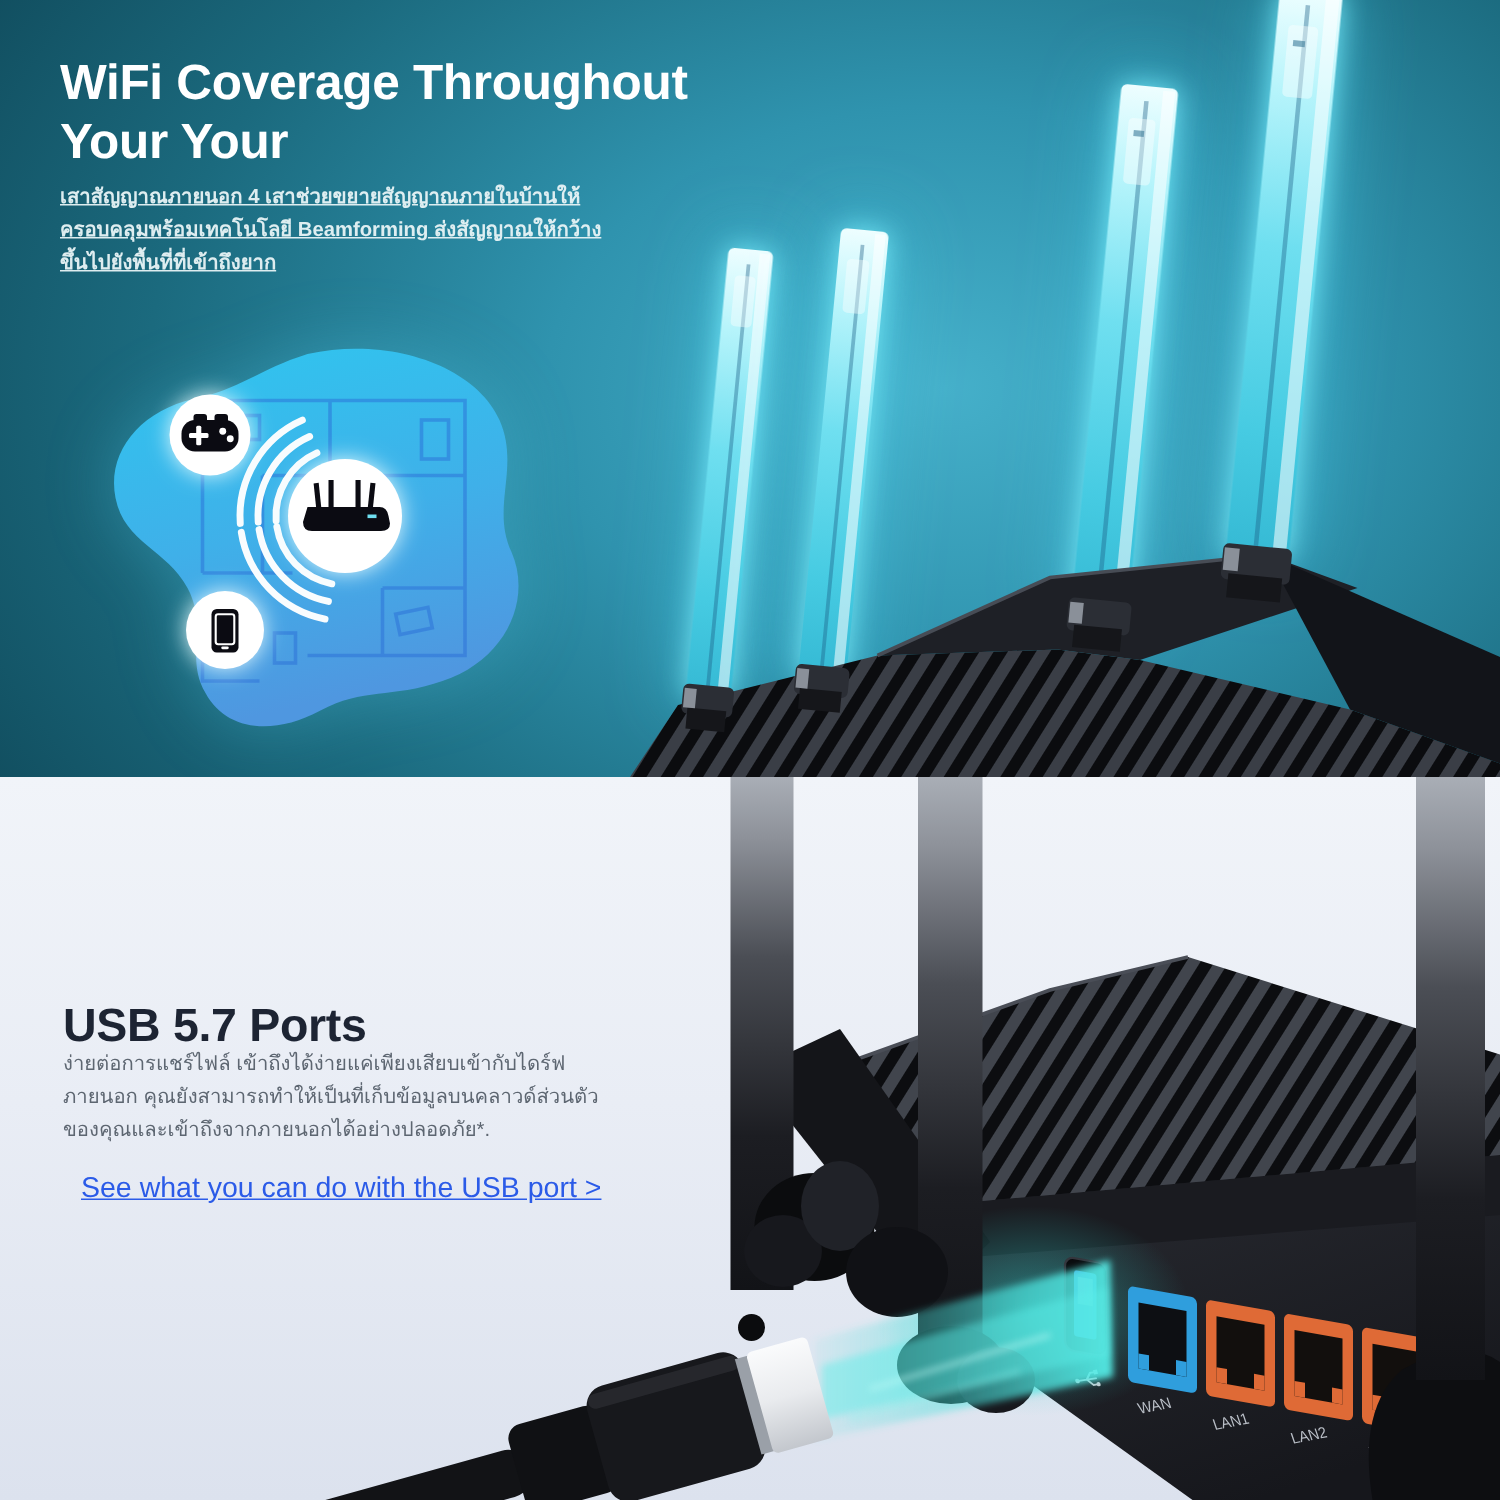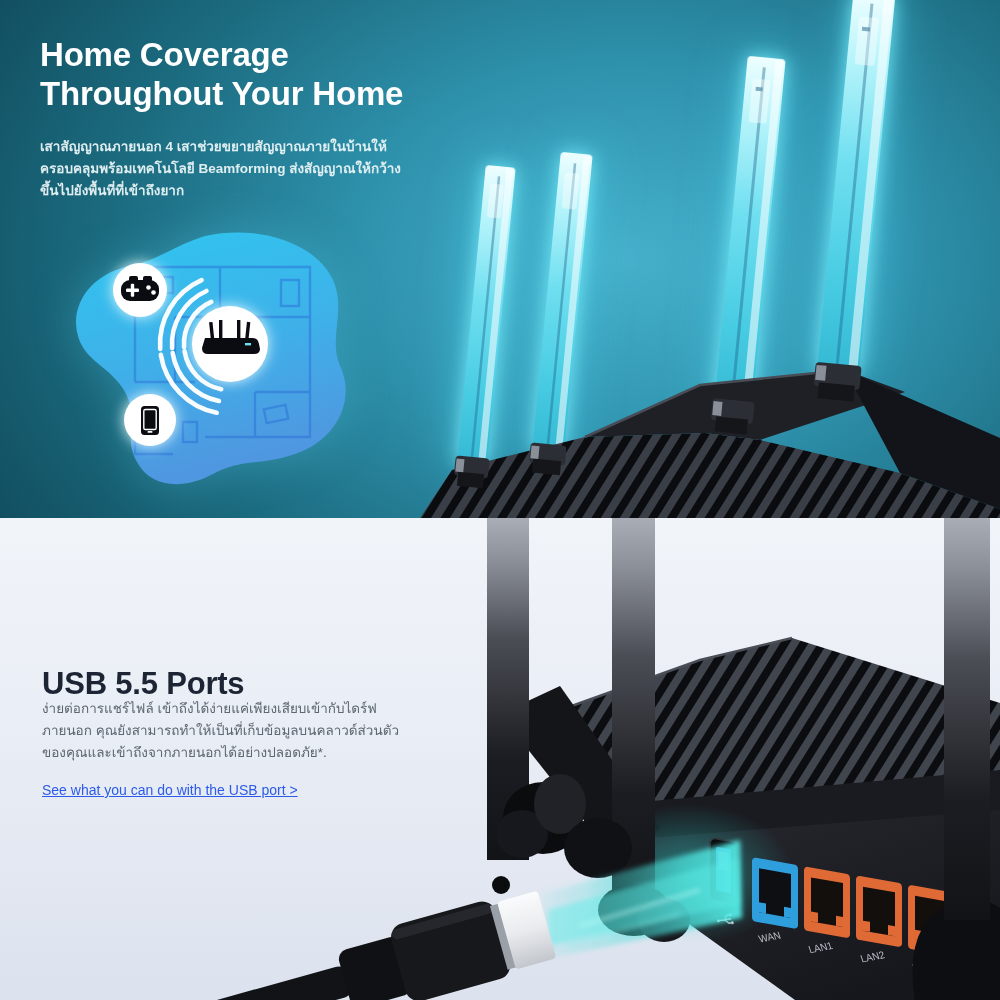--- a/index.html
+++ b/index.html
@@ -6,41 +6,41 @@
   body{width:1000px;height:1000px;overflow:hidden;position:relative;
        font-family:"Liberation Sans", sans-serif;background:#fff;}
   .section{position:absolute;left:0;width:1000px;overflow:hidden;}
   
   #sec-top{top:0;height:518px;
     background:
       radial-gradient(95% 130% at 63% 50%, #45b0ca 0%, #2f93ae 28%, #1b6a7e 56%, #104b5c 80%, #0d3c4b 100%);
   }
   #sec-top h1{position:absolute;left:40px;top:36px;width:440px;margin:0;
     color:#ffffff;font-size:33px;line-height:1.17;font-weight:700;letter-spacing:-.2px;}
-  #sec-top .desc{position:absolute;left:40px;top:136px;width:378px;margin:0;
-    color:rgba(230,242,245,.96);font-size:13.5px;line-height:1.64;font-weight:600;}
+  #sec-top .desc{position:absolute;left:40px;top:120px;width:378px;margin:0;
+    color:rgba(230,242,245,.96);font-size:13.5px;line-height:1.64;font-weight:600;text-decoration:underline;}
   
   #sec-bot{top:518px;height:482px;
     background:linear-gradient(180deg,#f1f4f9 0%, #e9edf5 45%, #dce2ee 100%);}
   #sec-bot h2{position:absolute;left:42px;top:148px;margin:0;
     color:#1d2433;font-size:31px;font-weight:700;letter-spacing:-.2px;}
   #sec-bot .desc{position:absolute;left:42px;top:180px;width:368px;margin:0;
     color:#5d6671;font-size:13.5px;line-height:1.62;}
-  #sec-bot .usb-link{position:absolute;left:42px;top:264px;
-    color:#2b5be8;font-size:14px;text-decoration:underline;cursor:pointer;}
+  #sec-bot .usb-link{position:absolute;left:54px;top:264px;
+    color:#2b5be8;font-size:19px;text-decoration:underline;cursor:pointer;}
   svg{position:absolute;display:block;}
   .blade{filter:drop-shadow(0 0 9px rgba(120,235,250,.9)) drop-shadow(0 0 22px rgba(80,215,240,.55));}
   .coverage{filter:drop-shadow(0 0 22px rgba(90,210,240,.30));}
   text{font-family:"Liberation Sans", sans-serif;}
 </style>
 </head>
 <body>
 
 <div class="section" id="sec-top">
-  <h1>Home Coverage Throughout Your Home</h1>
+  <h1>WiFi Coverage Throughout Your Your</h1>
   <p class="desc">เสาสัญญาณภายนอก 4 เสาช่วยขยายสัญญาณภายในบ้านให้ครอบคลุมพร้อมเทคโนโลยี Beamforming ส่งสัญญาณให้กว้างขึ้นไปยังพื้นที่ที่เข้าถึงยาก</p>
 
   <svg class="coverage" style="left:55px;top:222px;" width="320" height="290" viewBox="0 0 320 290">
     <defs>
       <linearGradient id="blobG" x1="0" y1="0" x2="0.25" y2="1">
         <stop offset="0" stop-color="#2fc6ef"></stop>
           <stop offset="0.55" stop-color="#3fb0e9"></stop>
           <stop offset="1" stop-color="#4f97e0"></stop>
       </linearGradient>
       <filter id="circGlow" x="-60%" y="-60%" width="220%" height="220%">
@@ -178,21 +178,21 @@
       <g transform="translate(838,372) rotate(5.5)">
           <rect x="-23" y="-8" width="46" height="24" rx="4"></rect>
           <rect x="-18" y="12" width="36" height="16" fill="#15161a"></rect>
           <rect x="-22" y="-5" width="10" height="15" fill="#8a9099"></rect>
         </g>
     </g>
   </svg>
 </div>
 
 <div class="section" id="sec-bot">
-  <h2>USB 5.5 Ports</h2>
+  <h2>USB 5.7 Ports</h2>
   <p class="desc">ง่ายต่อการแชร์ไฟล์ เข้าถึงได้ง่ายแค่เพียงเสียบเข้ากับไดร์ฟภายนอก คุณยังสามารถทำให้เป็นที่เก็บข้อมูลบนคลาวด์ส่วนตัวของคุณและเข้าถึงจากภายนอกได้อย่างปลอดภัย*.</p>
   <a class="usb-link" href="#">See what you can do with the USB port &gt;</a>
 
   <svg style="left:0;top:0;" width="1000" height="482" viewBox="0 0 482 482" preserveAspectRatio="none">
   </svg>
   <svg style="left:0;top:0;" width="1000" height="482" viewBox="0 0 1000 482">
     <defs>
       <linearGradient id="barG" x1="0" y1="0" x2="0" y2="1">
         <stop offset="0" stop-color="#a9aeb6"></stop>
           <stop offset="0.12" stop-color="#8d9199"></stop>

